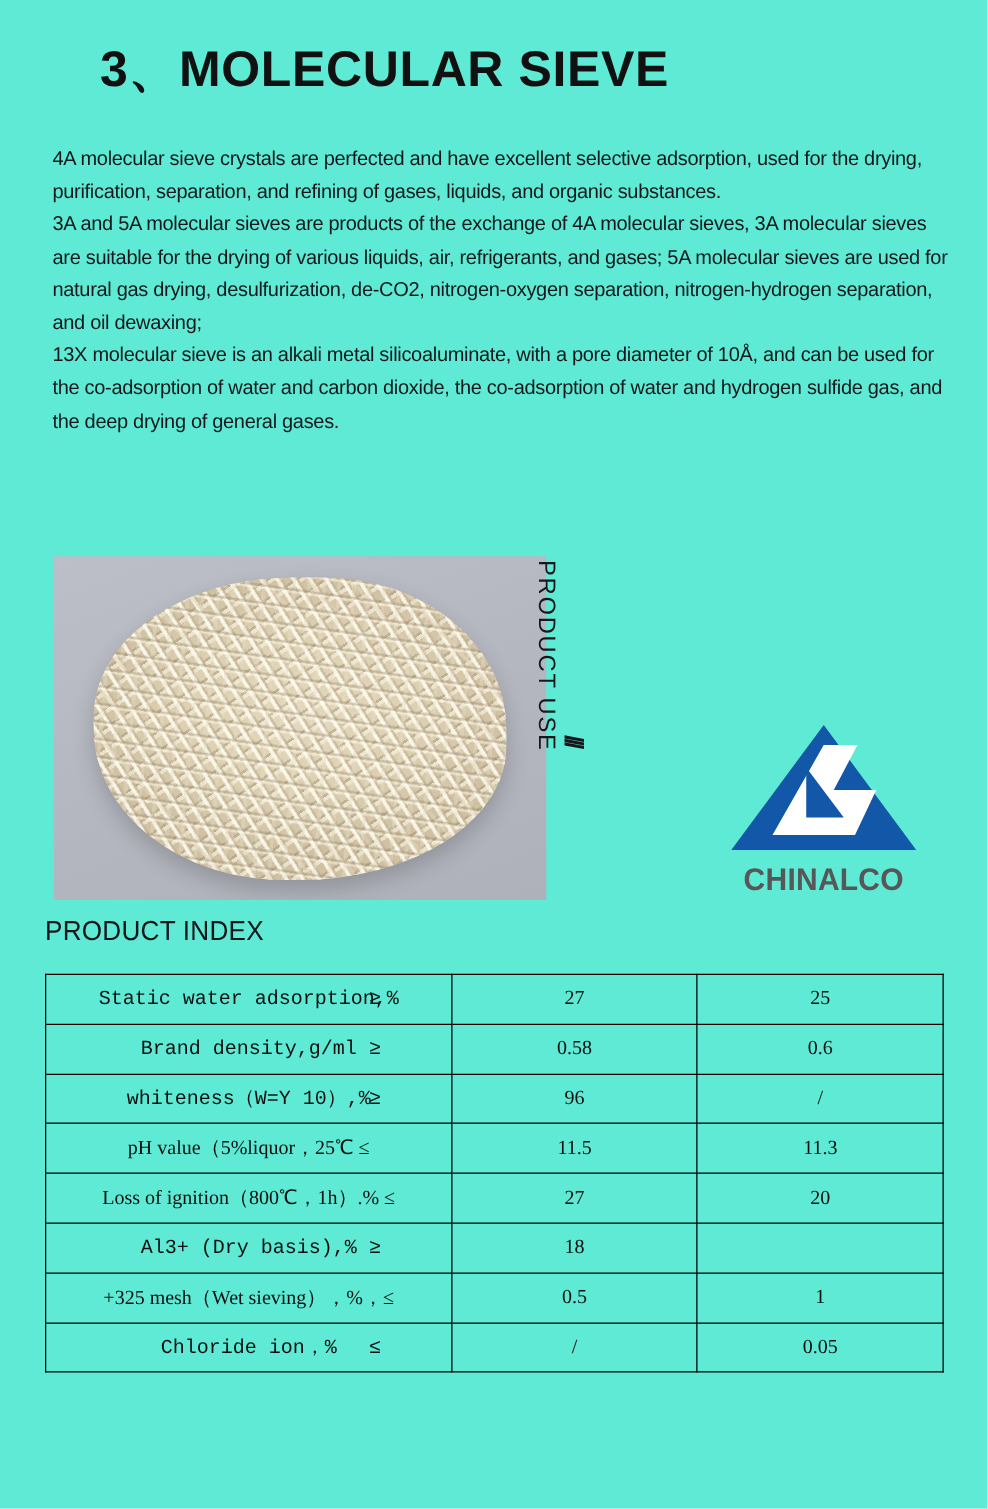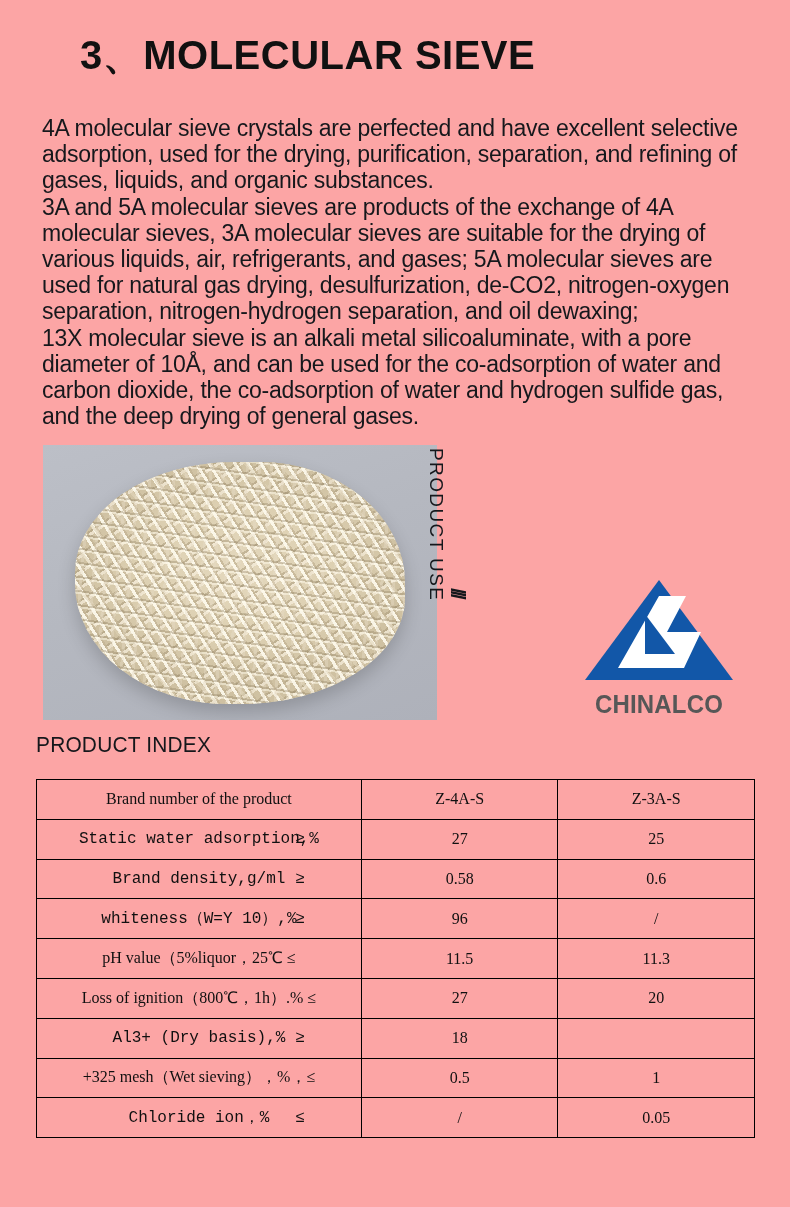--- a/index.html
+++ b/index.html
@@ -9,21 +9,21 @@
     height: 1207px;
     background: #ffffff;
     font-family: "Liberation Sans", sans-serif;
     overflow: hidden;
   }
 
   #page {
     position: relative;
     width: 790px;
     height: 1207px;
-    background: #fca5a5;
+    background: #5eead4;
   }
 
   
   .page-title {
     position: absolute;
     left: 80px;
     top: 28px;
     font-family: "Liberation Sans", sans-serif;
     font-size: 40px;
     font-weight: 600;
@@ -32,21 +32,21 @@
     white-space: nowrap;
   }
 
   
   .body-copy {
     position: absolute;
     left: 42px;
     top: 115px;
     width: 716px;
     font-family: "Liberation Sans", sans-serif;
-    font-size: 23px;
+    font-size: 16px;
     line-height: 26.2px;
     color: #16181c;
     letter-spacing: -0.25px;
   }
   .body-copy p { margin: 0; }
 
   
   .photo {
     position: absolute;
     left: 43px;
@@ -253,25 +253,20 @@
       <polygon points="62,38 62,78 92,78" fill="#1257a8"></polygon>
     </svg>
     <div class="logo-word">CHINALCO</div>
   </div>
 
   <div class="index-heading">PRODUCT INDEX</div>
 
   <table class="spec-table">
     <tbody id="table-body">
         <tr>
-          <td class="col-label head-cell">Brand number of the product</td>
-          <td class="col-val head-cell">Z-4A-S</td>
-          <td class="col-val head-cell">Z-3A-S</td>
-        </tr>
-        <tr>
           <td class="col-label label-cell">
             <span class="label-inner">Static water adsorption,%</span>
             <span class="label-op">≥</span>
           </td>
           <td class="col-val">27</td>
           <td class="col-val">25</td>
         </tr>
         <tr>
           <td class="col-label label-cell">
             <span class="label-inner">Brand density,g/ml</span>

